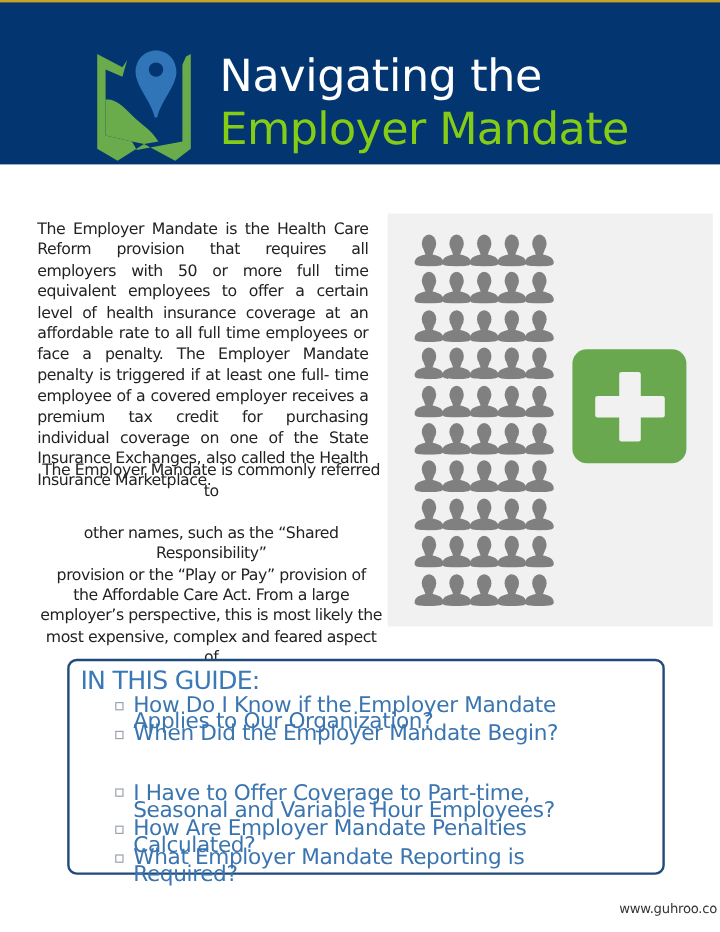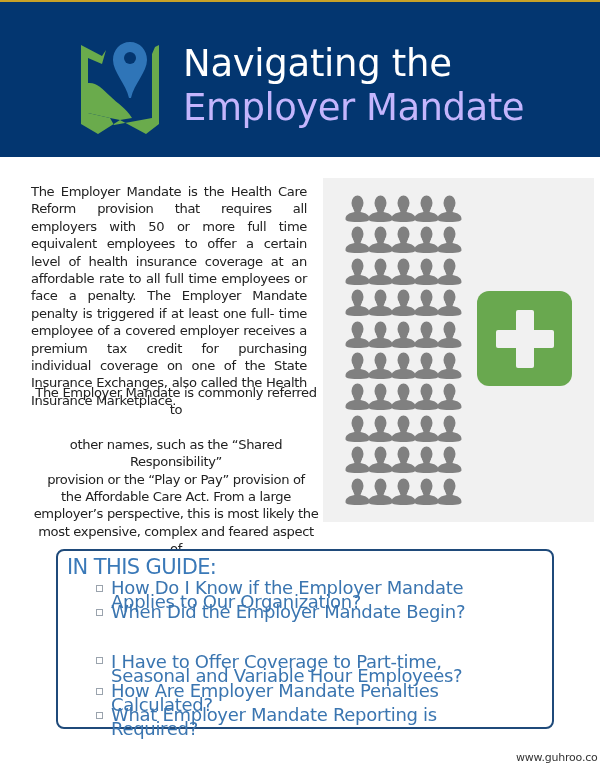--- a/index.html
+++ b/index.html
@@ -1,23 +1,23 @@
 <!DOCTYPE html>
 <html><head>
 <meta charset="utf-8">
 <style>
   html, body { margin:0; padding:0; }
   body { width:600px; height:777px; background:#ffffff; position:relative; overflow:hidden;
          font-family:"Liberation Sans", "DejaVu Sans", sans-serif; }
-  .header { position:absolute; left:0; top:0; width:600px; height:157px; background:#033670;
+  .header { position:absolute; left:0; top:0; width:600px; height:137px; background:#033670;
             border-top:2px solid #c9a227; box-sizing:border-box; }
   .logo { position:absolute; left:80px; top:36px; width:80px; height:100px; }
   .title1 { position:absolute; left:183px; top:40px; font-size:37px; color:#ffffff; letter-spacing:-0.3px;
             font-family:"DejaVu Sans", sans-serif; font-weight:normal; }
-  .title2 { position:absolute; left:183px; top:84px; font-size:37px; color:#c4b5fd; letter-spacing:-0.5px;
+  .title2 { position:absolute; left:183px; top:84px; font-size:37px; color:#84cc16; letter-spacing:-0.5px;
             font-family:"DejaVu Sans", sans-serif; }
   .intro { position:absolute; left:31px; top:183px; width:276px; font-size:13.1px; line-height:17.4px;
            color:#222; text-align:justify; font-family:"DejaVu Sans", sans-serif; letter-spacing:-0.35px; }
   .intro p { margin:0; }
   .intro2 { position:absolute; left:31px; top:384px; width:290px; font-size:13.1px; line-height:17.4px;
             color:#222; font-family:"DejaVu Sans", sans-serif; letter-spacing:-0.35px;text-align:center; }
   .intro2 p { margin:0; }
   .intro2 .gap { height:17px; }
   .panel { position:absolute; left:323px; top:178px; width:271px; height:344px; background:#f1f1f1; }
   .people { position:absolute; left:22px; top:17px; }

